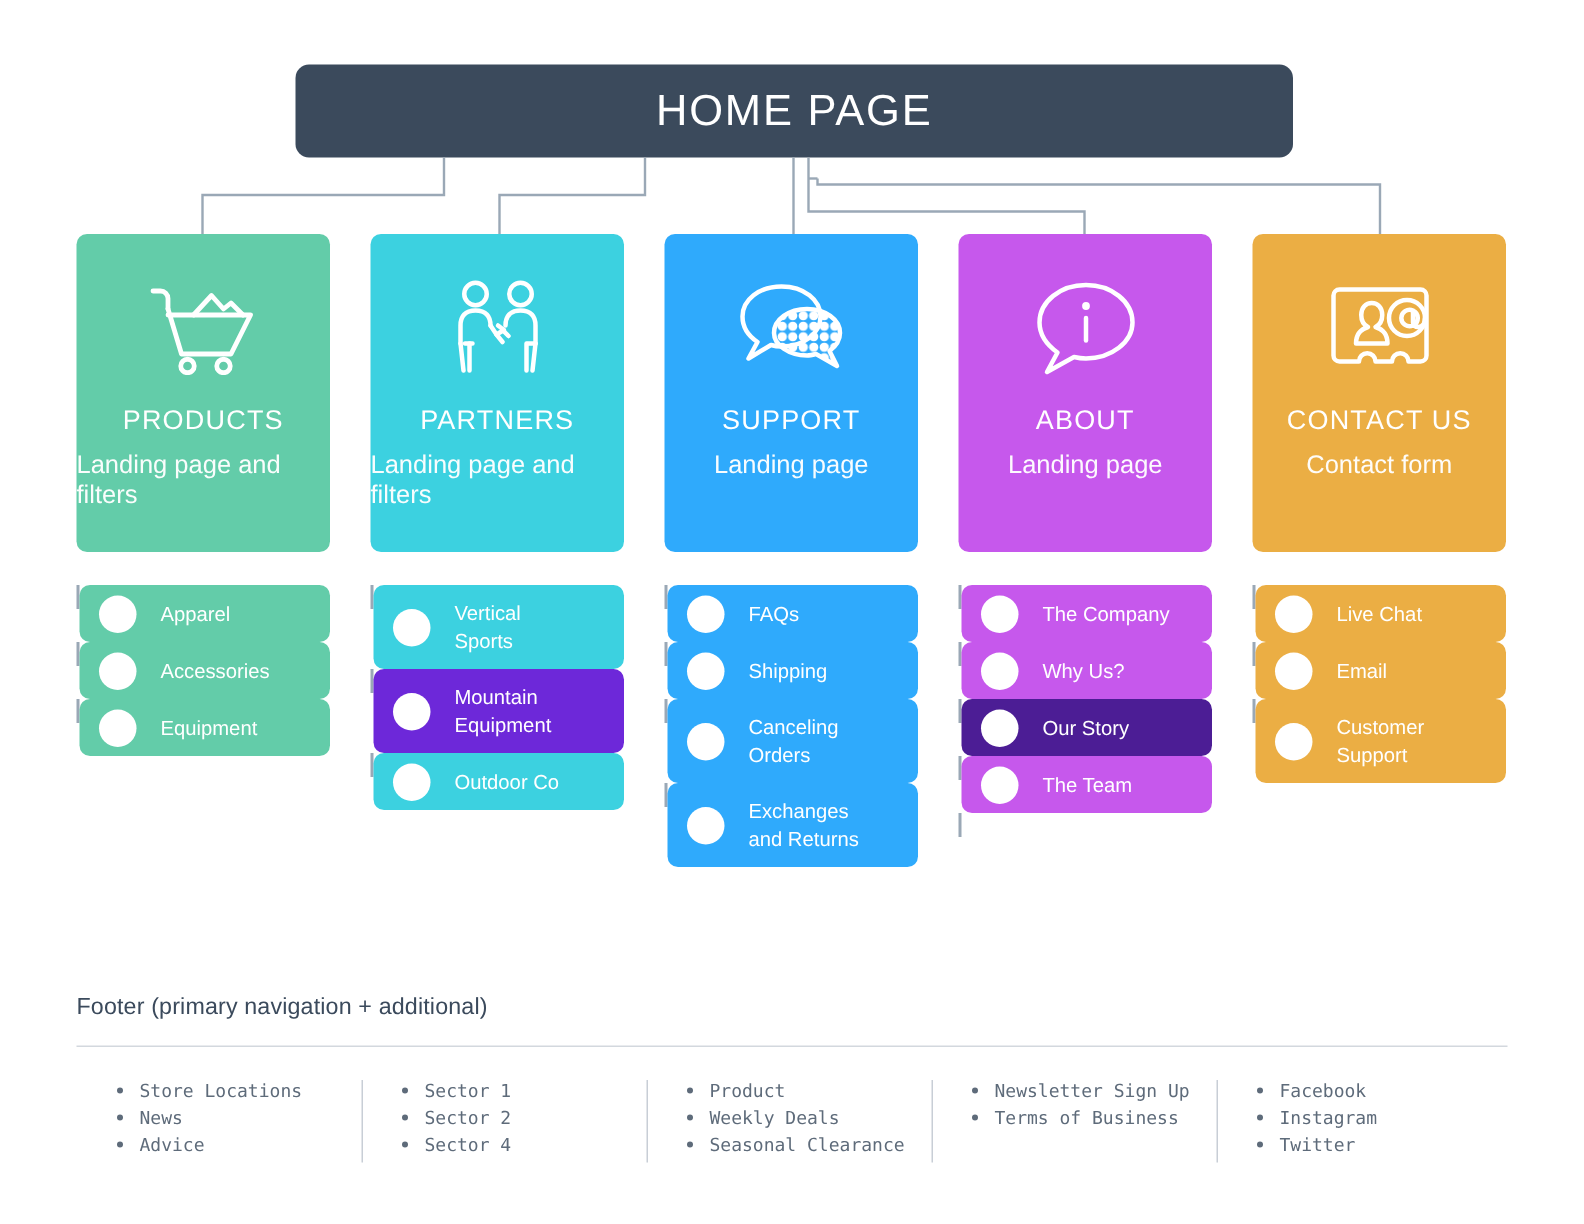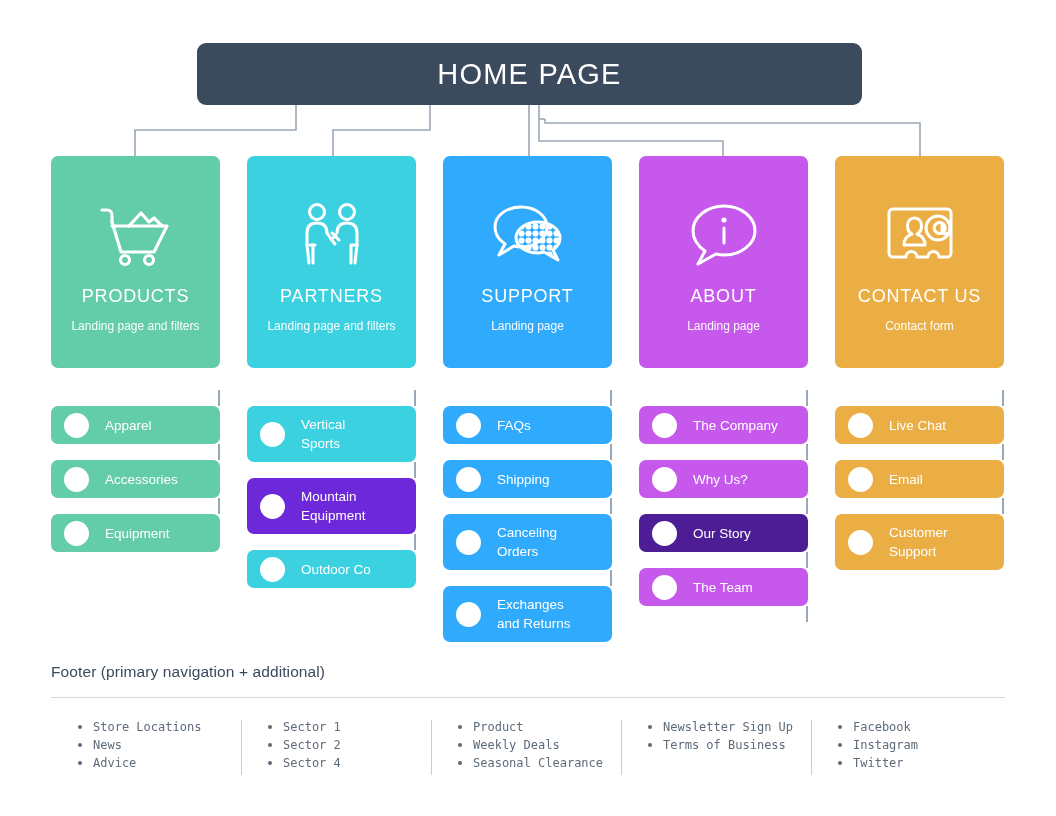--- a/index.html
+++ b/index.html
@@ -69,56 +69,55 @@
   .column:last-child { margin-right: 0; }
 
   
   .card {
     width: 169px;
     height: 212px;
     border-radius: 7px;
     display: flex;
     flex-direction: column;
     align-items: center;
-    padding-top: 40px;
+    padding-top: 24px;
   }
   .card-icon {
     height: 78px;
     display: flex;
     align-items: center;
     justify-content: center;
   }
   .card-title {
     margin-top: 12px;
     color: #ffffff;
     font-size: 18px;
     letter-spacing: 0.8px;
     text-align: center;
   }
   .card-sub {
     margin-top: 9px;
     color: #ffffff;
-    font-size: 12px;
+    font-size: 17px;
     line-height: 20px;
     opacity: 0.97;
   }
 
   
   .pills {
     width: 169px;
     margin-top: 22px;
     display: flex;
     flex-direction: column;
     align-items: center;
   }
   .pill-wrap {
     width: 169px;
     display: flex;
-    flex-direction: column;
-    align-items: flex-end;
+    align-items: flex-start;
   }
   .pill-link {
     width: 2px;
     height: 16px;
     background: #9AA8B6;
   }
   .pill-wrap:first-child .pill-link { height: 16px; }
   .pill {
     width: 169px;
     min-height: 38px;

